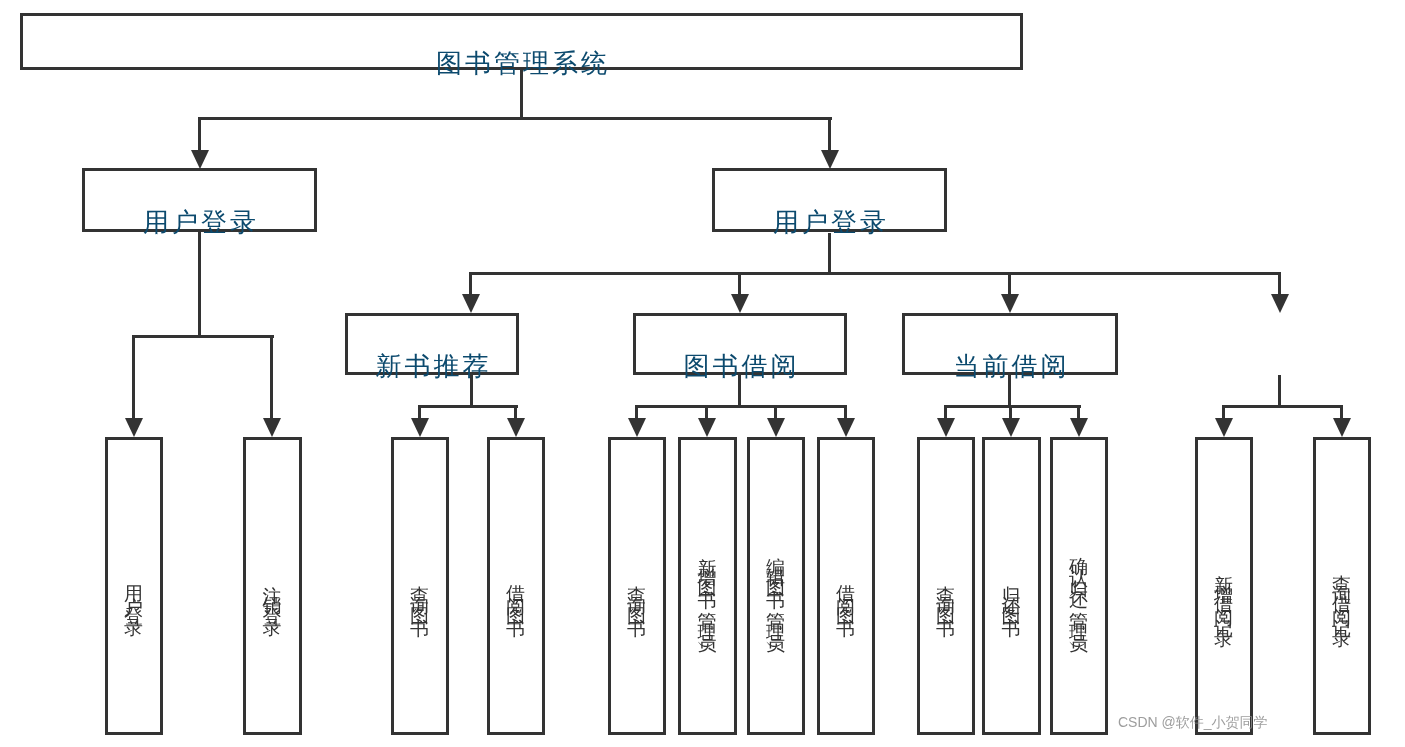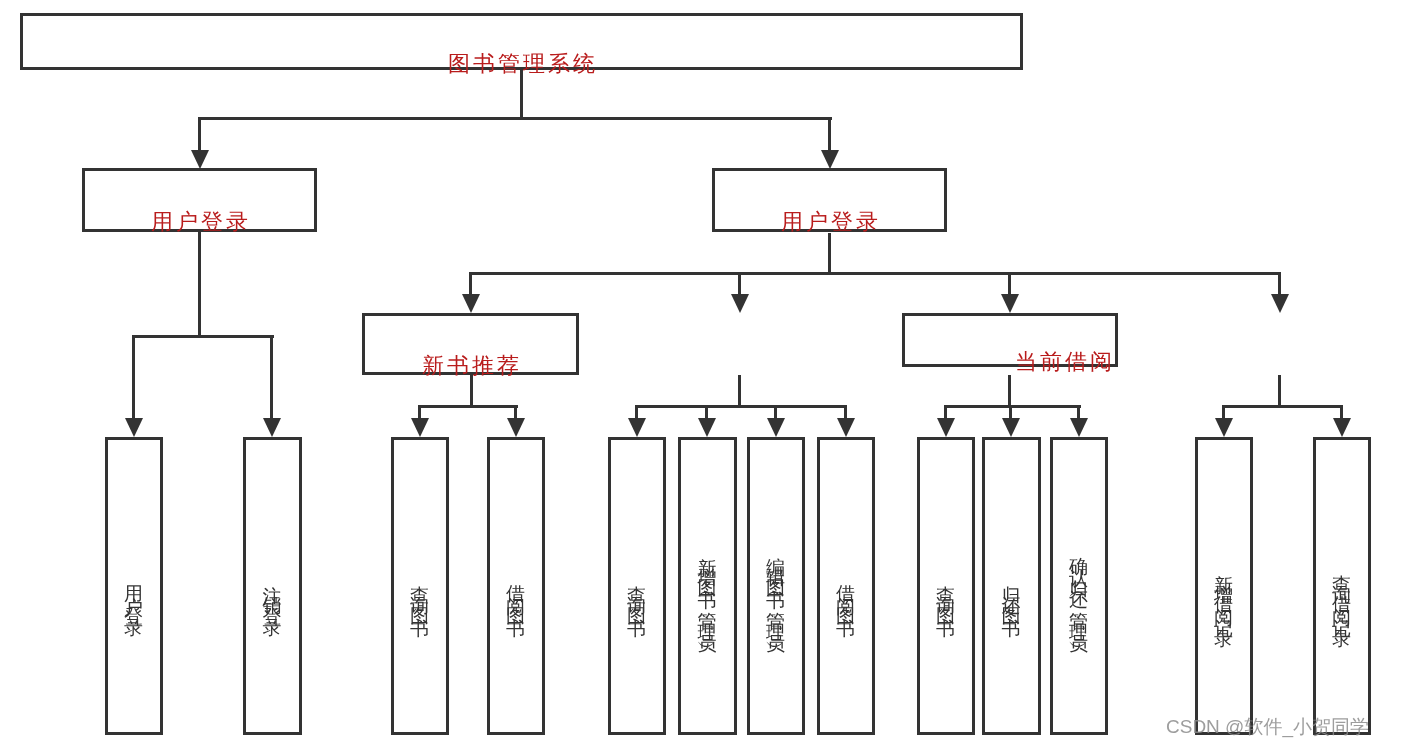--- a/index.html
+++ b/index.html
@@ -15,25 +15,25 @@
     position: absolute;
     box-sizing: border-box;
     border: 3px solid #333333;
     background: #ffffff;
     display: flex;
     align-items: center;
     justify-content: center;
     color: #333333;
   }
   .hlabel {
-    font-size: 22px;
+    font-size: 26px;
     letter-spacing: 3px;
     padding-left: 3px;
     white-space: nowrap;
-    color: #b91c1c;
+    color: #0c4a6e;
     margin-top: 44px;
   }
   .leaf .vlabel {
     writing-mode: vertical-rl;
     text-orientation: mixed;
     font-size: 19px;
     letter-spacing: 11px;
     margin-top: 11px;
     line-height: 1;
     color: #333333;
@@ -44,23 +44,23 @@
   .hline { height: 3px; }
   .arrowhead {
     position: absolute;
     width: 0; height: 0;
     border-left: 9px solid transparent;
     border-right: 9px solid transparent;
     border-top: 19px solid #333333;
   }
   .watermark {
     position: absolute;
-    left: 1166px;
+    left: 1118px;
     top: 714px;
-    font-size: 19px;
+    font-size: 14px;
     color: rgba(140, 140, 140, 0.85);
     white-space: nowrap;
     z-index: 10;
   }
 </style>
 </head>
 <body>
 
 <div class="stage">
 
@@ -68,24 +68,27 @@
     <span class="hlabel">图书管理系统</span>
   </div>
 
   <div class="box" style="left:82px; top:168px; width:235px; height:64px;">
     <span class="hlabel">用户登录</span>
   </div>
   <div class="box" style="left:712px; top:168px; width:235px; height:64px;">
     <span class="hlabel">用户登录</span>
   </div>
 
-  <div class="box" style="left:362px; top:313px; width:217px; height:62px;">
+  <div class="box" style="left:345px; top:313px; width:174px; height:62px;">
     <span class="hlabel">新书推荐</span>
   </div>
-  <div class="box" style="left:902px; top:313px; width:216px; height:54px;justify-content:flex-end;">
+  <div class="box" style="left:633px; top:313px; width:214px; height:62px;">
+    <span class="hlabel">图书借阅</span>
+  </div>
+  <div class="box" style="left:902px; top:313px; width:216px; height:62px;">
     <span class="hlabel">当前借阅</span>
   </div>
 
   <div class="box leaf" style="left:105px; top:437px; width:58px; height:298px;">
     <span class="vlabel">用户登录</span>
   </div>
   <div class="box leaf" style="left:243px; top:437px; width:59px; height:298px;">
     <span class="vlabel">注销登录</span>
   </div>
   <div class="box leaf" style="left:391px; top:437px; width:58px; height:298px;">

